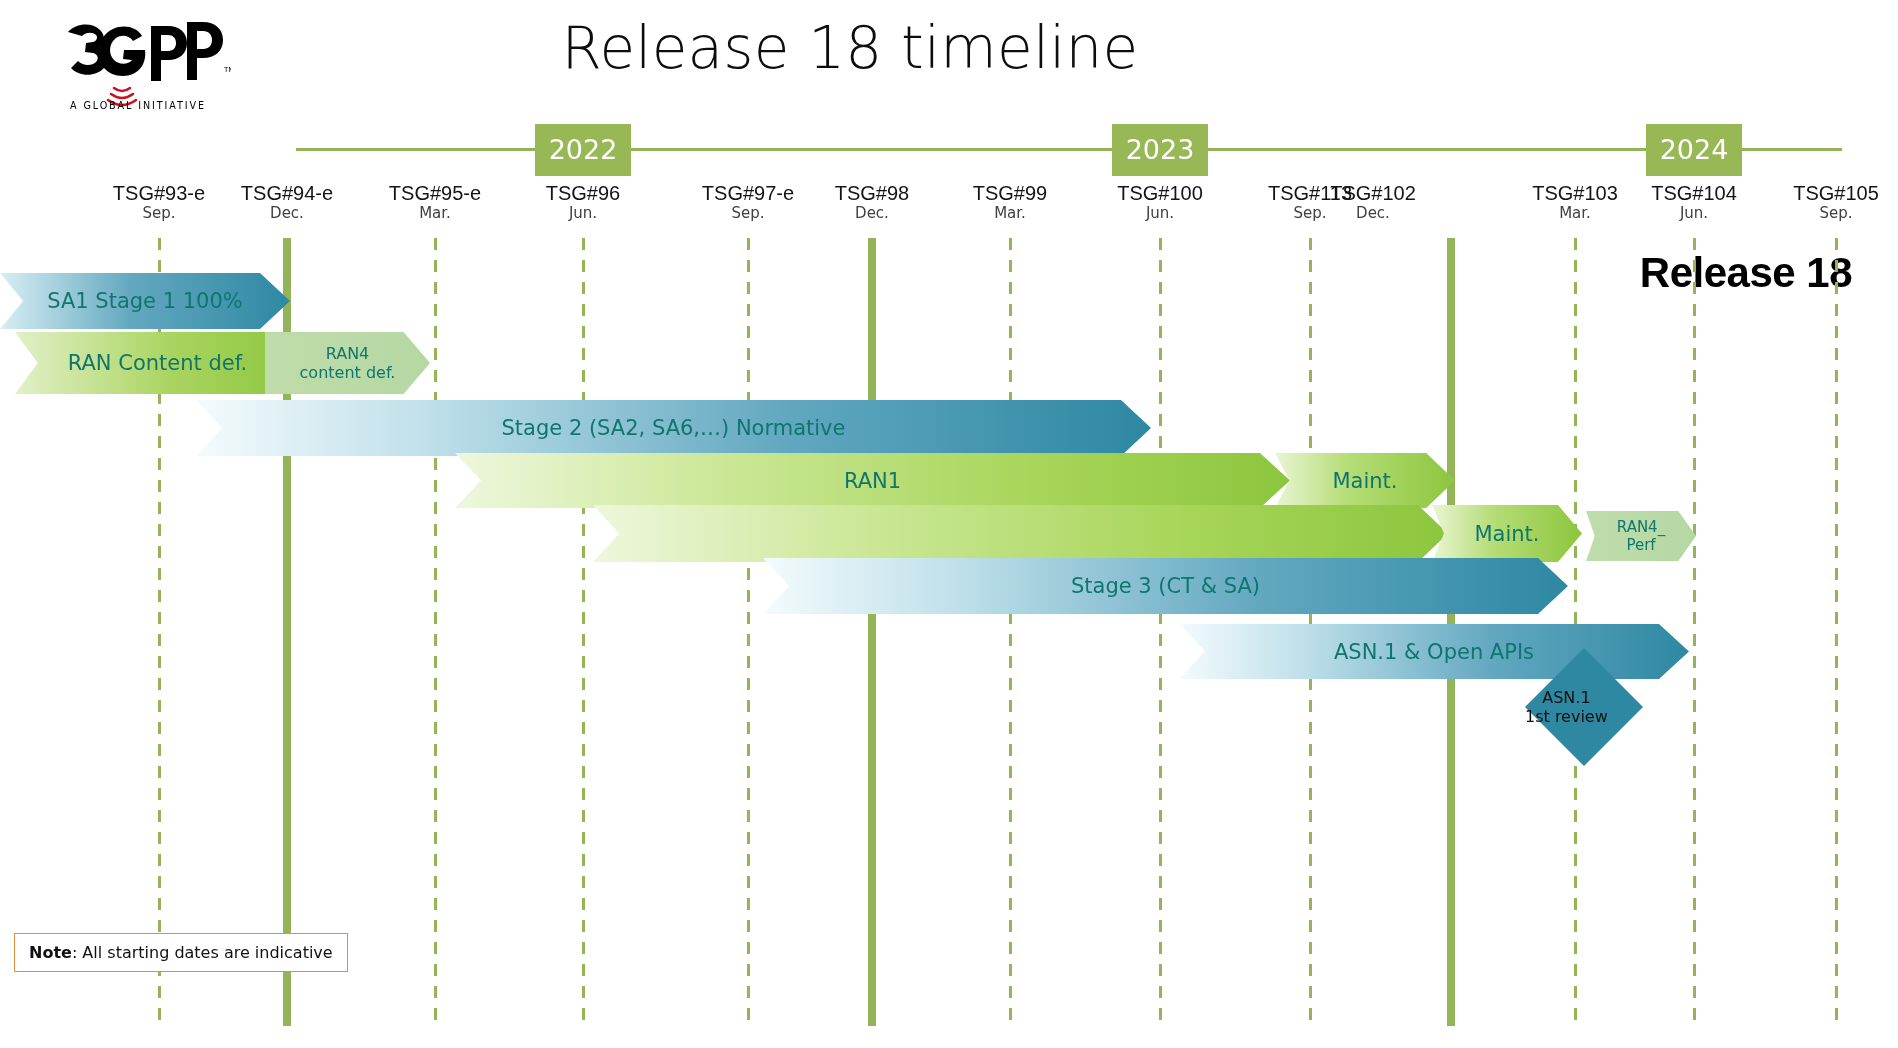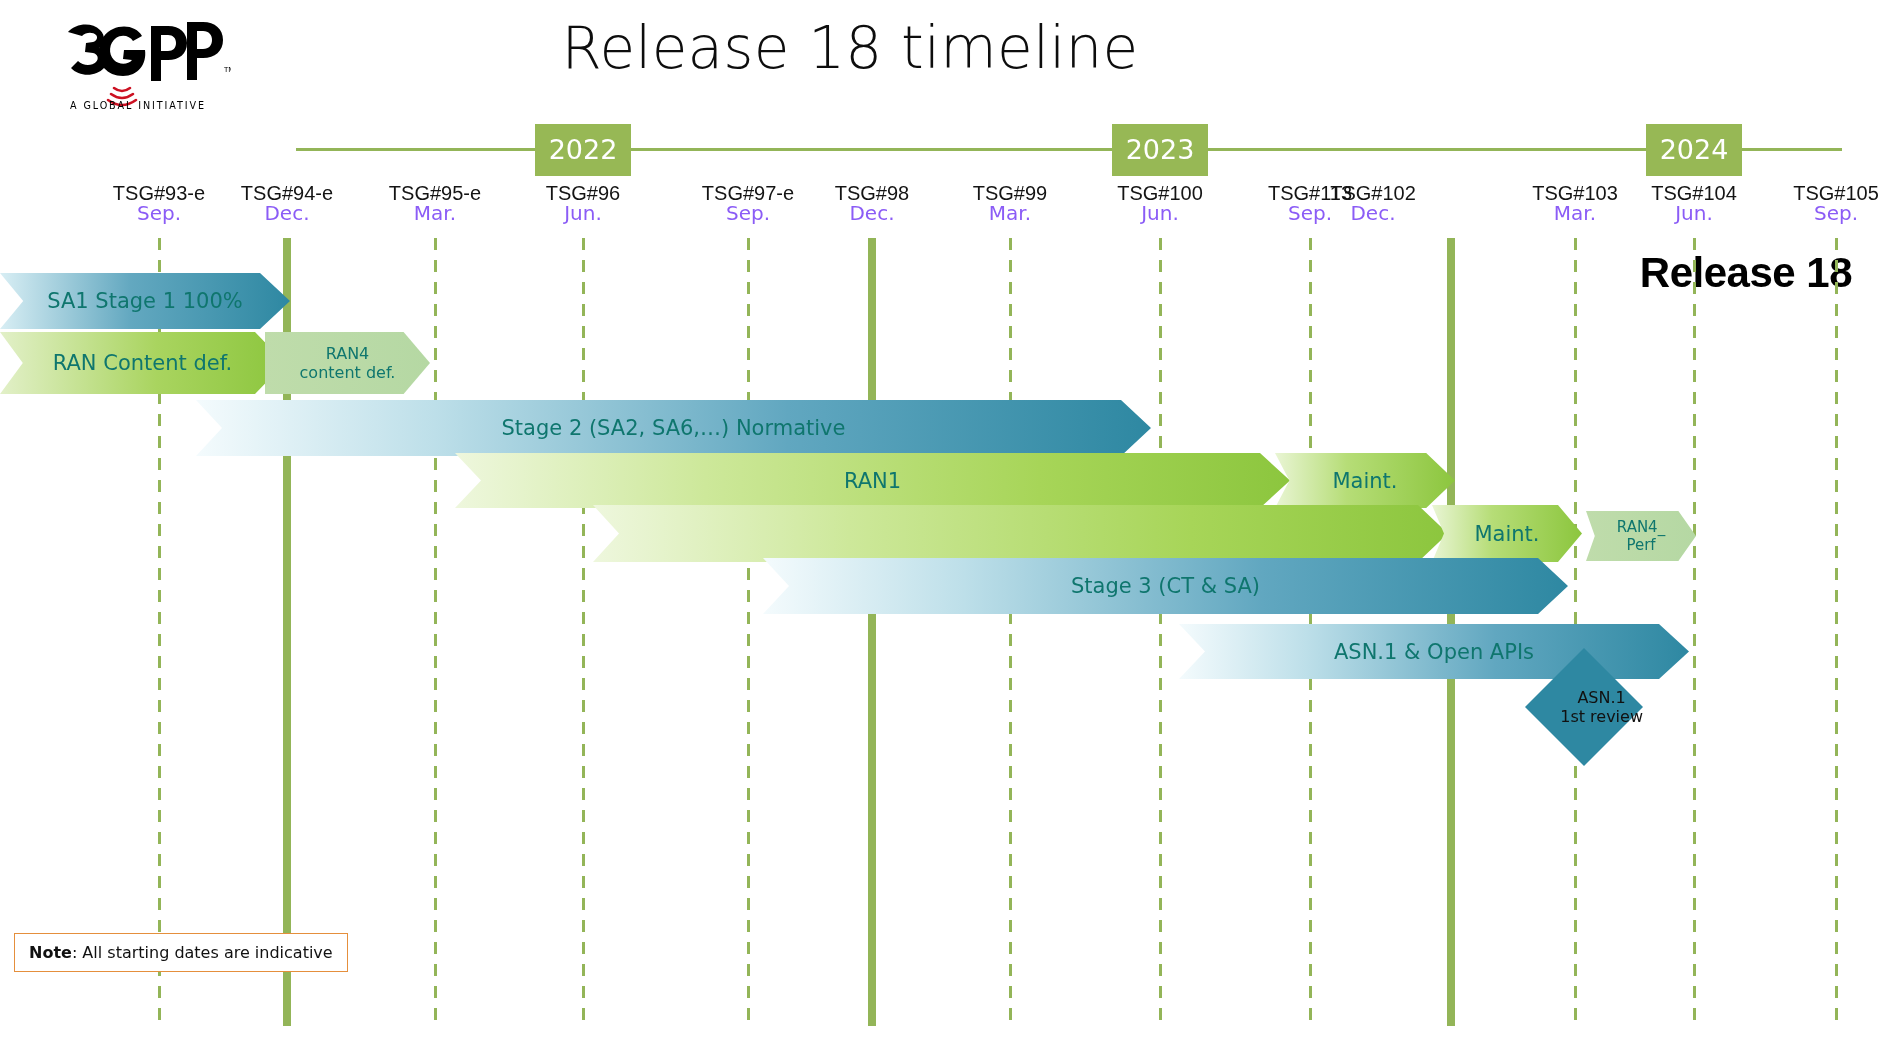--- a/index.html
+++ b/index.html
@@ -33,21 +33,21 @@
   }
   .year-box{
     position:absolute;top:124px;width:96px;height:52px;background:#97b855;
     color:#fff;font-size:27px;font-weight:400;text-align:center;line-height:52px;
     font-family:"DejaVu Sans",sans-serif;
   }
 
   
   .tsg{position:absolute;top:182px;width:160px;margin-left:-80px;text-align:center;}
   .tsg .name{font-size:20px;color:#141414;font-family:Liberation Sans, sans-serif;line-height:22px;}
-  .tsg .mon{font-size:20px;color:#8b5cf6;font-family:"DejaVu Sans",sans-serif;line-height:19px;}
+  .tsg .mon{font-size:15px;color:#404040;font-family:"DejaVu Sans",sans-serif;line-height:19px;}
 
   
   .vline{position:absolute;top:238px;width:3px;height:788px;margin-left:-1.5px;}
   .vline.dashed{
     background:repeating-linear-gradient(to bottom,#93b558 0 12px,transparent 12px 22px);
     width:3px;
   }
   .vline.solid{background:#93b558;width:8px;margin-left:-4px;}
 
   
@@ -56,21 +56,21 @@
     position:relative;z-index:3;font-size:23px;color:#0f766e;white-space:nowrap;
     font-family:"DejaVu Sans",sans-serif;
   }
   .bar .lbl.sm{font-size:16px;line-height:19px;white-space:normal;text-align:center;}
   .bar .lbl.xs{font-size:15px;line-height:18px;white-space:normal;text-align:center;}
   .bar .lbl.md{font-size:21px;}
 
   .chev{position:absolute;inset:0;}
 
   
-  .diamond{position:absolute;display:flex;align-items:center;justify-content:flex-end;}
+  .diamond{position:absolute;display:flex;align-items:center;justify-content:flex-start;}
   .diamond .dlbl{
     position:relative;z-index:3;font-size:16px;line-height:19px;text-align:center;color:#111;
     font-family:"DejaVu Sans",sans-serif;
   }
 
   
   .note{
     position:absolute;left:14px;top:933px;padding:9px 14px;
     border:1.5px solid #e58f3c;background:#fff;font-size:16px;color:#111;
     font-family:"DejaVu Sans",sans-serif;white-space:nowrap;
@@ -187,21 +187,21 @@
             <linearGradient id="g0" x1="0" x2="1">
               <stop offset="0%" stop-color="#d8eef4"></stop>
               <stop offset="45%" stop-color="#63a8c0"></stop>
               <stop offset="100%" stop-color="#2e88a2"></stop>
             </linearGradient>
           </defs>
           <polygon points="0,0 260,0 290,28 260,56 0,56 23.2,28" fill="url(#g0)"></polygon>
         </svg>
         <div class="lbl md">SA1 Stage 1   100%</div>
       </div>
-      <div class="bar" style="left: 0px; top: 332px; width: 285px; height: 62px; justify-content: center;">
+      <div class="bar" style="left: 15px; top: 332px; width: 285px; height: 62px; justify-content: center;">
         <svg class="chev" width="285" height="62" viewBox="0 0 285 62" preserveAspectRatio="none">
           <defs>
             <linearGradient id="g1" x1="0" x2="1">
               <stop offset="0%" stop-color="#e2f0c8"></stop>
               <stop offset="55%" stop-color="#a9d45f"></stop>
               <stop offset="100%" stop-color="#8cc63e"></stop>
             </linearGradient>
           </defs>
           <polygon points="0,0 255,0 285,31 255,62 0,62 22.8,31" fill="url(#g1)"></polygon>
         </svg>

